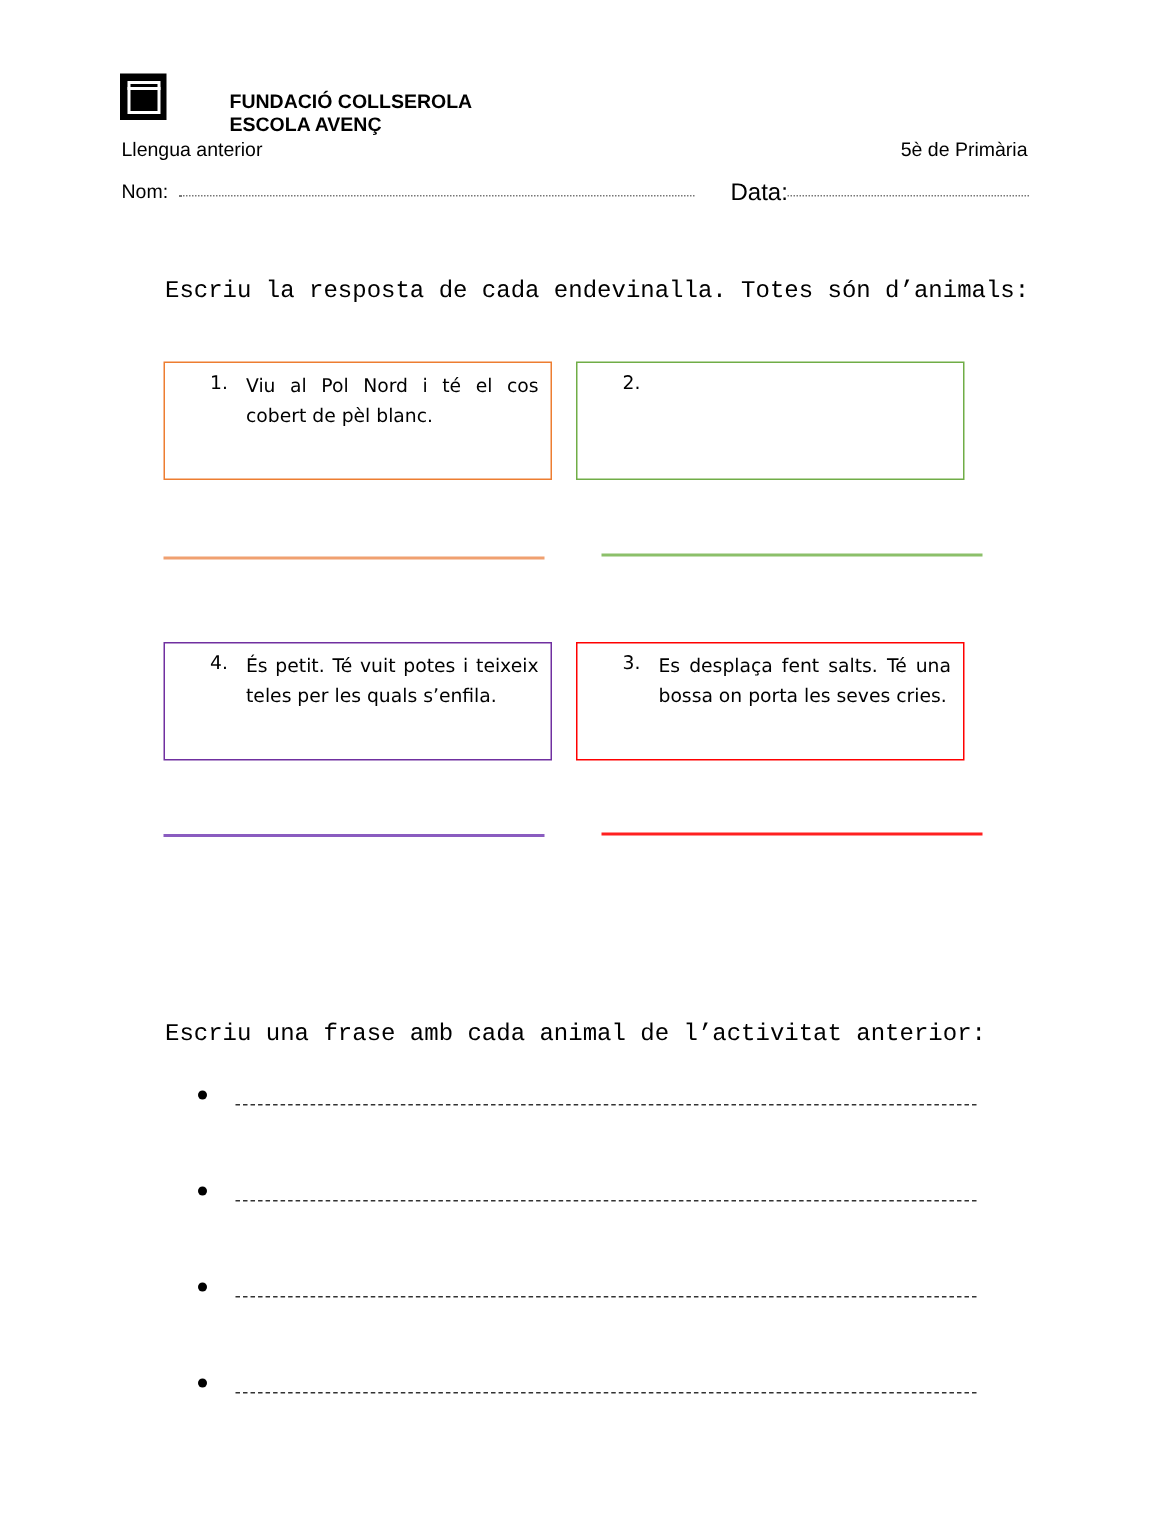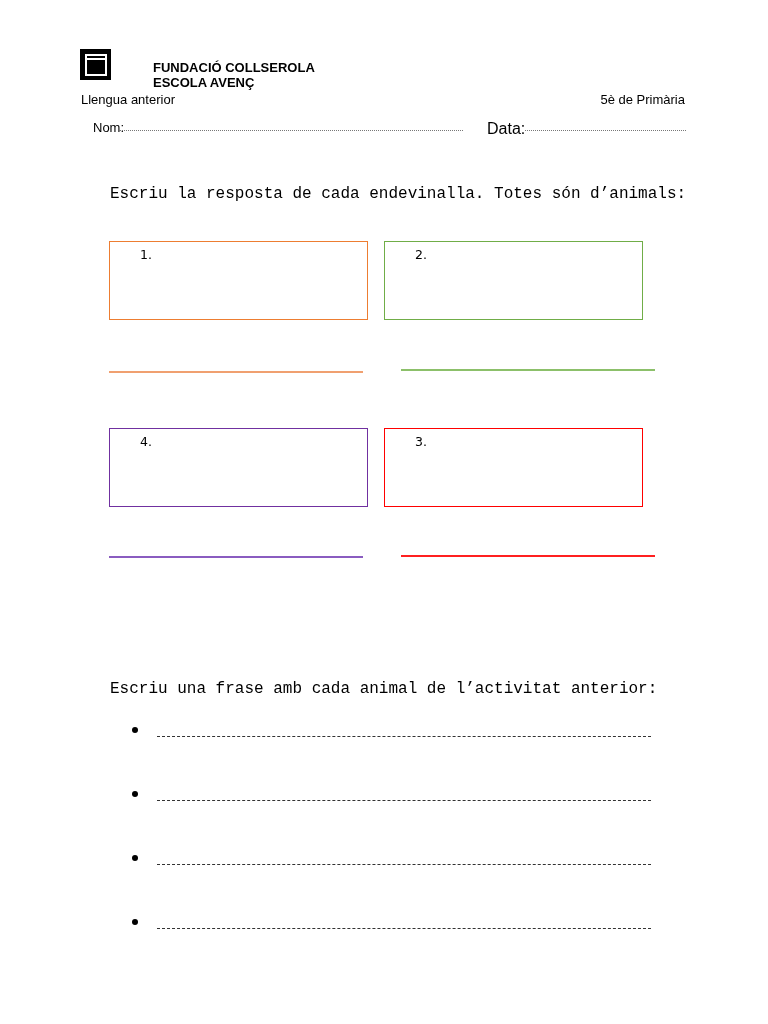--- a/index.html
+++ b/index.html
@@ -9,21 +9,21 @@
 
   .logo { position: absolute; left: 80px; top: 49px; width: 31px; height: 31px; background: #000; }
   .logo .inner { position: absolute; left: 5px; top: 5px; width: 18px; height: 18px; border: 2px solid #fff; }
   .logo .bar { position: absolute; left: 5px; top: 9px; width: 22px; height: 2px; background: #fff; }
 
   .org { position: absolute; left: 129px; top: 60px; font-size: 13px; font-weight: bold; line-height: 15px; margin-left: 24px; }
 
   .subject { position: absolute; left: 81px; top: 92px; font-size: 13px; }
   .grade { position: absolute; right: 83px; top: 92px; font-size: 13px; }
 
-  .nom-label { position: absolute; left: 81px; top: 120px; font-size: 13px; margin-left: 12px; }
+  .nom-label { position: absolute; left: 81px; top: 120px; font-size: 13px; }
   .nom-line { position: absolute; left: 119px; top: 130px; width: 344px; border-bottom: 1px dotted #777; }
   .data-label { position: absolute; left: 487px; top: 120px; font-size: 16px; }
   .data-line { position: absolute; left: 525px; top: 130px; width: 161px; border-bottom: 1px dotted #777; }
 
   .instr { position: absolute; left: 110px; font-size: 16px; font-family: Liberation Mono, monospace; }
   .instr1 { top: 185px; }
   .instr2 { top: 680px; }
 
   .box { position: absolute; width: 259px; height: 79px; border: 1px solid; box-sizing: border-box; }
   .box .num { position: absolute; left: 30px; top: 5px; font-size: 12.5px; }
@@ -61,32 +61,35 @@
 
 <div class="nom-label sans">Nom:</div>
 <div class="nom-line"></div>
 <div class="data-label sans">Data:</div>
 <div class="data-line"></div>
 
 <div class="instr instr1 body-font">Escriu la resposta de cada endevinalla. Totes són d’animals:</div>
 
 <div class="box box1 body-font">
   <span class="num">1.</span>
+  <div class="txt">Viu al Pol Nord i té el cos cobert de pèl blanc.</div>
 </div>
 <div class="box box2 body-font">
   <span class="num">2.</span>
 </div>
 <div class="ans ans1"></div>
 <div class="ans ans2"></div>
 
 <div class="box box4 body-font">
   <span class="num">4.</span>
+  <div class="txt">És petit. Té vuit potes i teixeix teles per les quals s’enfila.</div>
 </div>
 <div class="box box3 body-font">
   <span class="num">3.</span>
+  <div class="txt">Es desplaça fent salts. Té una bossa on porta les seves cries.</div>
 </div>
 <div class="ans ans4"></div>
 <div class="ans ans3"></div>
 
 <div class="instr instr2 body-font">Escriu una frase amb cada animal de l’activitat anterior:</div>
 
 <div class="bullets">
   <div class="bullet-row">
     <span class="bullet-dot"></span>
     <span class="bullet-line"></span>

